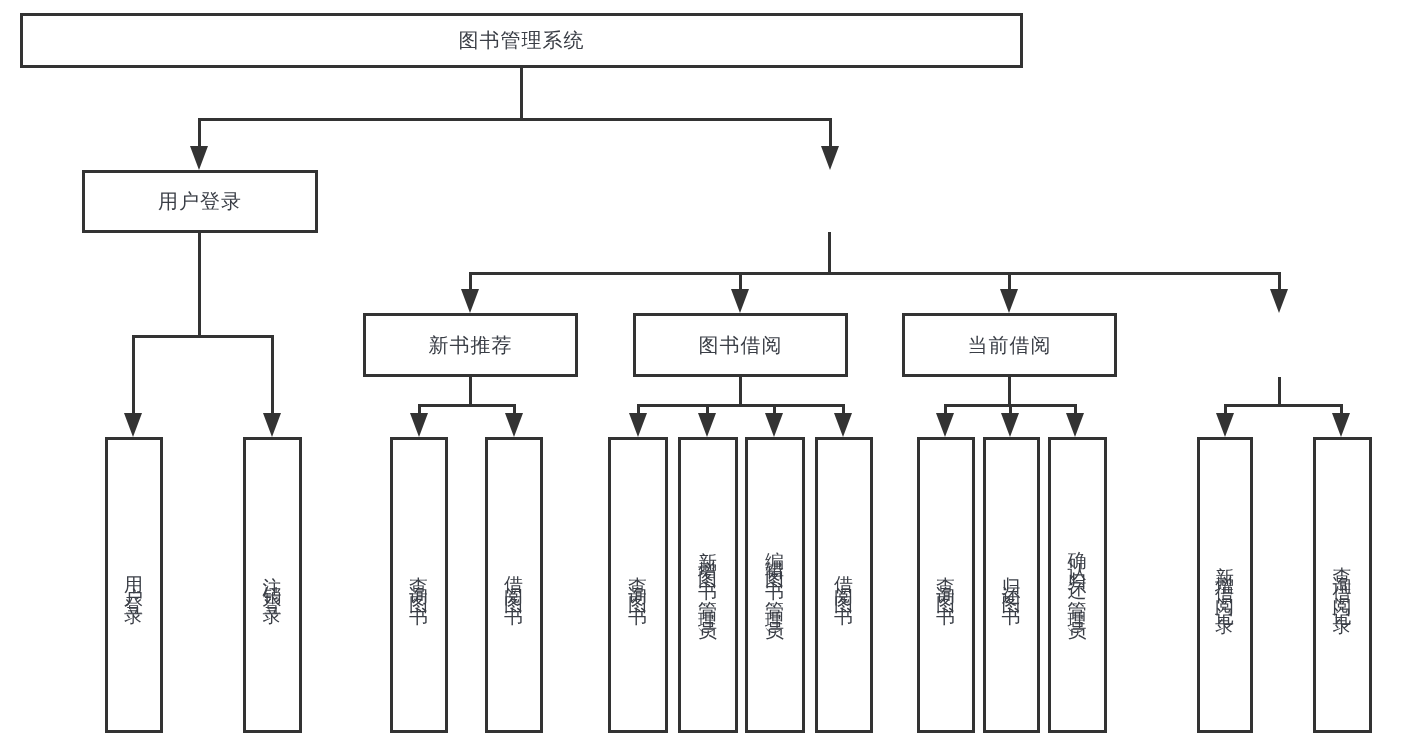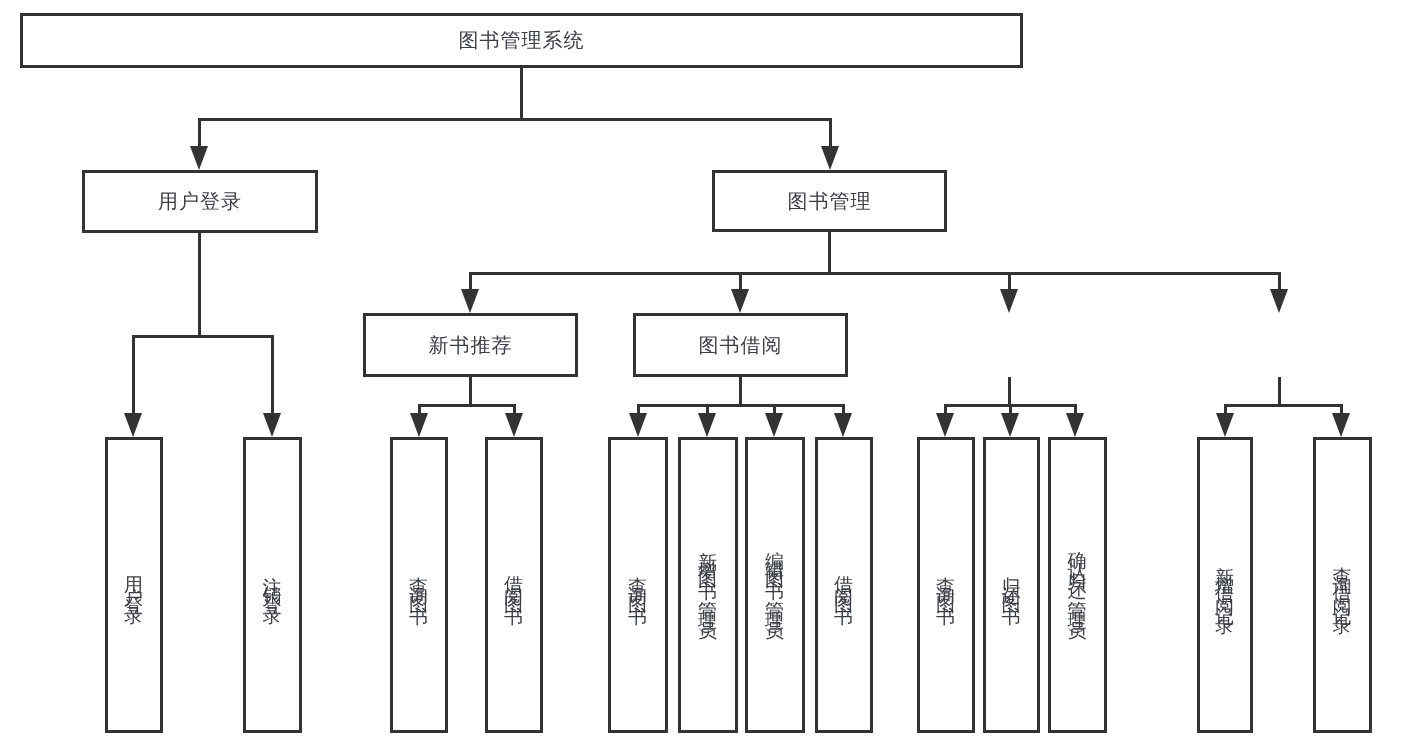--- a/index.html
+++ b/index.html
@@ -72,29 +72,29 @@
 
 <div class="canvas">
 
   <div class="box lvl" style="left:20px; top:13px; width:1003px; height:55px;">
     <span>图书管理系统</span>
   </div>
 
   <div class="box lvl" style="left:82px; top:170px; width:236px; height:63px;">
     <span>用户登录</span>
   </div>
-  <div class="box lvl" style="left:712px; top:170px; width:235px; height:62px;">
-    <span>图书管理</span>
-  </div>
 
   <div class="box lvl" style="left:633px; top:313px; width:215px; height:64px;">
     <span>图书借阅</span>
   </div>
   <div class="box lvl" style="left:363px; top:313px; width:215px; height:64px;">
     <span>新书推荐</span>
+  </div>
+  <div class="box lvl" style="left:902px; top:313px; width:215px; height:64px;">
+    <span>当前借阅</span>
   </div>
 
   <div class="box leaf" style="left:105px; top:437px; width:58px; height:296px;">
     <span>用户登录</span>
   </div>
   <div class="box leaf" style="left:243px; top:437px; width:59px; height:296px;">
     <span>注销登录</span>
   </div>
   <div class="box leaf" style="left:390px; top:437px; width:58px; height:296px;">
     <span>查询图书</span>

